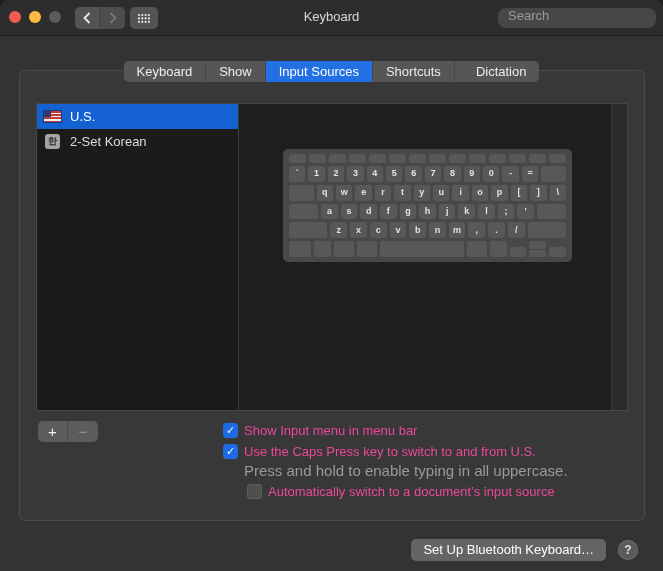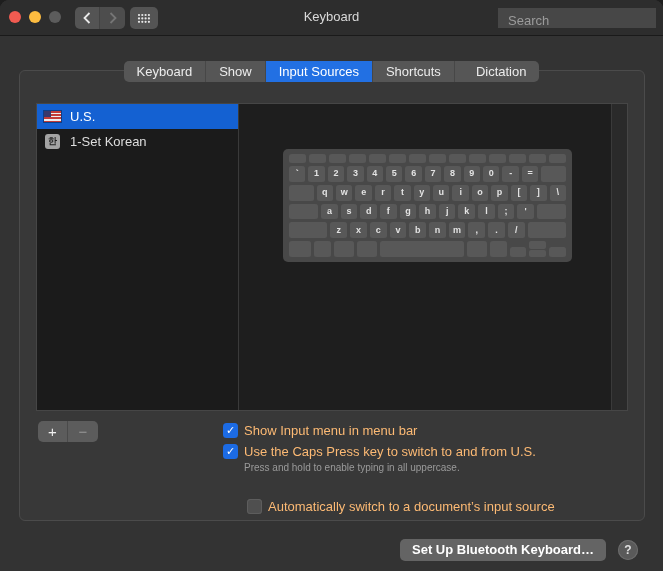--- a/index.html
+++ b/index.html
@@ -29,21 +29,21 @@
   .gridbtn {
     position:absolute; left:130px; top:7px; width:28px; height:22px;
     background:#545454; border-radius:5px; display:flex; align-items:center; justify-content:center;
   }
   .win-title {
     position:absolute; left:0; top:0; width:100%; height:36px; line-height:34px;
     text-align:center; color:#d9d9d9; pointer-events:none;
   }
   .searchbox {
     position:absolute; right:7px; top:8px; width:158px; height:20px;
-    background:#474747; border-radius:0; display:flex; align-items:flex-end; padding:0 6px;
+    background:#474747; border-radius:8px; display:flex; align-items:flex-start; padding:0 6px;
   }
   .searchbox input {
     flex:1; background:transparent; border:none; outline:none;
     color:#dddddd; font:13px "Liberation Sans","DejaVu Sans",sans-serif; margin-left:4px;
   }
   .searchbox input::placeholder { color:#9b9b9b; }
   
   .tabbar {
     position:absolute; left:0; top:61px; width:100%; display:flex; justify-content:center; z-index:3;
   }
@@ -107,26 +107,26 @@
   .pm-btn.add { border-radius:5px 0 0 5px; border-right:1px solid #4a4a4a; }
   .pm-btn.remove { border-radius:0 5px 5px 0; color:#979797; }
   .cb-row { position:absolute; left:223px; display:flex; align-items:center; z-index:2; }
   .checkbox {
     width:15px; height:15px; border-radius:3.5px; flex:none;
     display:flex; align-items:center; justify-content:center;
     font-size:11px; font-weight:bold; color:#ffffff;
   }
   .checkbox.checked { background:var(--checkbox-blue,#1c6be4); }
   .checkbox.unchecked { background:#4f4f4f; box-shadow:inset 0 0 0 1px #5d5d5d; }
-  .cb-label { margin-left:6px; color:#fdba74; }
-  .cb-subtext { position:absolute; left:244px; top:462px; font-size:10px; color:#9a9a9a; z-index:2; }
+  .cb-label { margin-left:6px; color:#ec4899; }
+  .cb-subtext { position:absolute; left:244px; top:462px; font-size:15px; color:#9a9a9a; z-index:2; }
   
   .bt-button {
     position:absolute; right:57px; top:539px; height:22px; padding:0 12px;
-    background:#646464; border-radius:5px; color:#ffffff; line-height:22px; z-index:2;font-weight:bold;
+    background:#646464; border-radius:5px; color:#ffffff; line-height:22px; z-index:2;
   }
   .help-button {
     position:absolute; right:25px; top:540px; width:20px; height:20px; border-radius:50%;
     background:#5a5a5a; box-shadow:inset 0 0 0 1px #6b6b6b;
     display:flex; align-items:center; justify-content:center;
     color:#e0e0e0; font-size:12px; font-weight:bold; z-index:2;
   }
 </style>
 </head>
 <body>
@@ -196,21 +196,21 @@
   <div class="listbox">
     <div class="source-list">
       <div class="source-row selected">
         <span class="flag">
             <span class="canton"></span>
           </span>
         <span>U.S.</span>
       </div>
       <div class="source-row">
         <span class="hangul">한</span>
-        <span>1-Set Korean</span>
+        <span>2-Set Korean</span>
       </div>
     </div>
     <div class="preview-pane">
       <div class="kb">
           <div class="kb-row" style="height: 9px;">
             <div class="kb-key" style="flex-grow: 1;"></div>
             <div class="kb-key" style="flex-grow: 1;"></div>
             <div class="kb-key" style="flex-grow: 1;"></div>
             <div class="kb-key" style="flex-grow: 1;"></div>
             <div class="kb-key" style="flex-grow: 1;"></div>
@@ -319,21 +319,21 @@
 
   <div class="cb-row" style="top:444px;">
     <span class="checkbox checked">
       <span>✓</span>
     </span>
     <span class="cb-label">Use the Caps Press key to switch to and from U.S.</span>
   </div>
 
   <div class="cb-subtext">Press and hold to enable typing in all uppercase.</div>
 
-  <div class="cb-row" style="top:499px;padding-left:24px;">
+  <div class="cb-row" style="top:484px;padding-left:24px;">
     <span class="checkbox unchecked"></span>
     <span class="cb-label">Automatically switch to a document’s input source</span>
   </div>
 
   <div class="bt-button">Set Up Bluetooth Keyboard…</div>
   <div class="help-button">
     <span>?</span>
   </div>
 
 </div>

